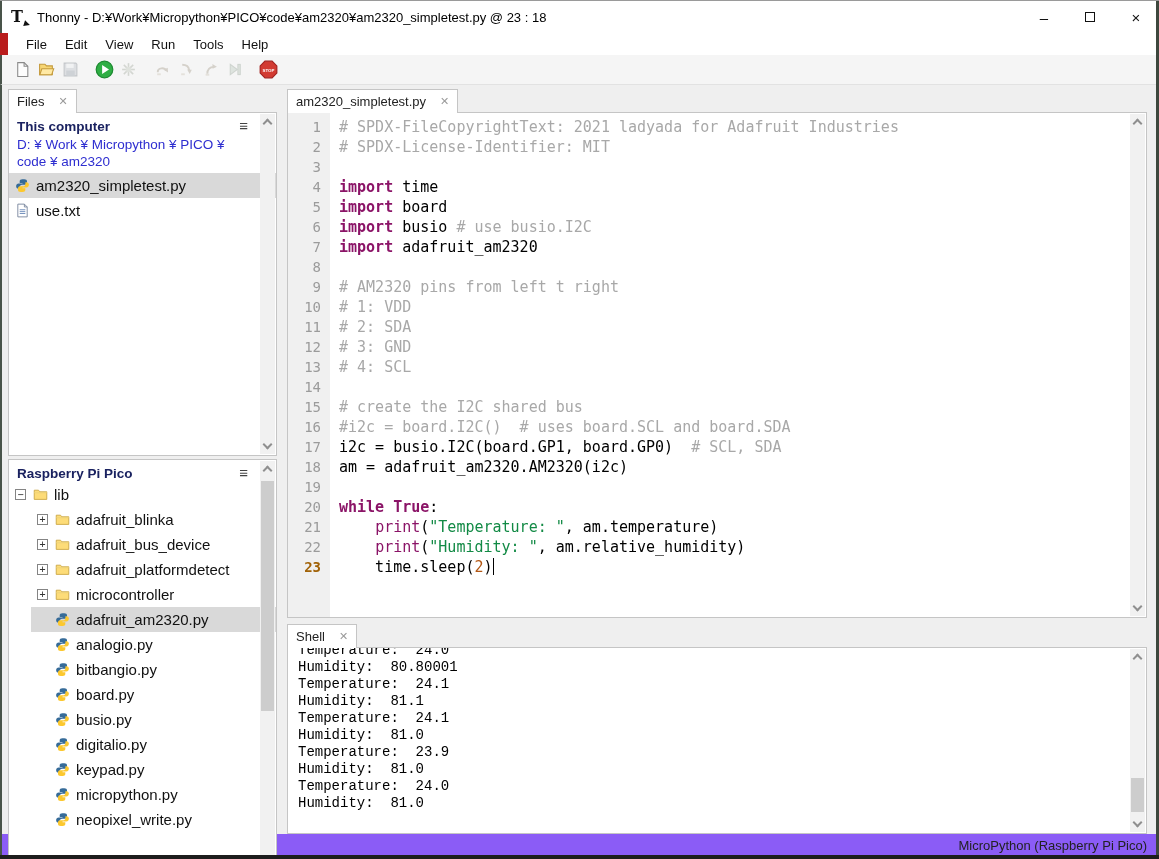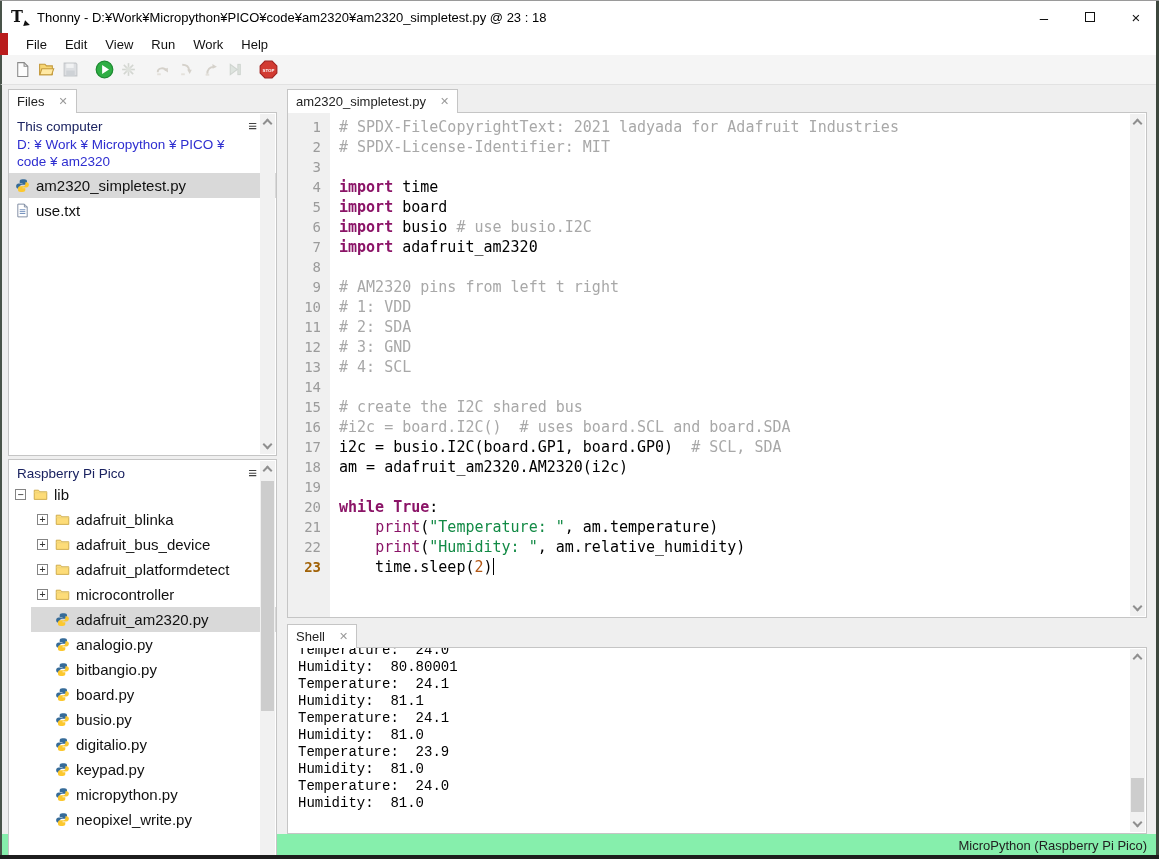--- a/index.html
+++ b/index.html
@@ -38,21 +38,21 @@
   .tab{position:absolute;height:24px;background:#fff;border:1px solid #c5c5c5;border-bottom:none;
     display:inline-flex;align-items:center;padding:0 8px;font-size:13px;color:#222;z-index:3;gap:7px;}
   .tab .close{margin-left:7px;color:#9a9a9a;font-size:11px;line-height:11px;}
   
   .panel{position:absolute;background:#fff;border:1px solid #c5c5c5;z-index:2;overflow:hidden;}
   #files-panel{left:8px;top:111px;width:269px;height:344px;}
   #pico-panel{left:8px;top:458px;width:269px;height:414px;}
   #editor-panel{left:287px;top:111px;width:860px;height:506px;}
   #shell-panel{left:287px;top:646px;width:860px;height:187px;}
   .panel-header{display:flex;align-items:flex-start;justify-content:space-between;
-    padding:6px 5px 1px 8px;font-size:13.5px;color:var(--header-navy,#19215c);}
+    padding:6px 14px 1px 8px;font-size:13.5px;color:var(--header-navy,#19215c);font-weight:bold;}
   .hamburger{color:#444;font-size:15px;line-height:13px;margin-right:14px;}
   .files-path{padding:1px 24px 3px 8px;font-size:13.5px;line-height:17px;color:var(--link,#2f2fd0);}
   
   .tree{font-size:15px;}
   .trow{display:flex;align-items:center;height:25px;padding-left:6px;white-space:nowrap;}
   .trow.sel{background:var(--selection-bg,#d9d9d9);}
   .exp{width:11px;height:11px;border:1px solid #848484;background:#fff;color:#333;
     display:inline-flex;align-items:center;justify-content:center;
     font-family:"DejaVu Sans Mono",monospace;font-size:10px;line-height:9px;flex:none;margin-right:7px;}
   .exp.ph{visibility:hidden;}
@@ -79,21 +79,21 @@
   .tok-bi{color:var(--keyword,#8b1467);}
   .tok-str{color:var(--string,#108040);}
   .tok-num{color:var(--number,#b35714);}
   .caret{display:inline-block;width:1.5px;height:17px;background:#000;vertical-align:-3px;}
   .pad-top{height:4px;}
   
   .shell-body{position:absolute;inset:0;overflow:hidden;padding:0 0 0 10px;}
   .shell-lines{margin-top:-6px;font-family:"Liberation Mono",monospace;font-size:14px;line-height:17px;color:#000;}
   .sline{white-space:pre;}
   
-  .statusbar{position:absolute;left:0;top:833px;width:100%;height:22px;background:#86efac;
+  .statusbar{position:absolute;left:0;top:833px;width:100%;height:22px;background:#8b5cf6;
     display:flex;align-items:center;justify-content:flex-end;padding-right:12px;font-size:13px;color:#222;}
 </style>
 </head>
 <body>
 
 <div id="window">
 
   <div class="titlebar">
     <span class="app-icon">T<span class="arrowhead"></span></span>
     <span class="title-text">Thonny  -  D:¥Work¥Micropython¥PICO¥code¥am2320¥am2320_simpletest.py  @  23 : 18</span>
@@ -104,21 +104,21 @@
         </span>
       <span class="win-btn">×</span>
     </div>
   </div>
 
   <div class="menubar" id="menubar">
       <span class="menu-item">File</span>
       <span class="menu-item">Edit</span>
       <span class="menu-item">View</span>
       <span class="menu-item">Run</span>
-      <span class="menu-item">Work</span>
+      <span class="menu-item">Tools</span>
       <span class="menu-item">Help</span>
     </div>
 
   <div class="toolbar" id="toolbar">
       <span class="tool-btn">
         <svg viewBox="0 0 16 16">
           <path d="M3.5 1.5h6l3.5 3.5v9.5H3.5z" fill="#fdfdfd" stroke="#8a8a8a"></path>
           <path d="M9.5 1.5V5H13" fill="none" stroke="#8a8a8a"></path>
         </svg>
       </span>

